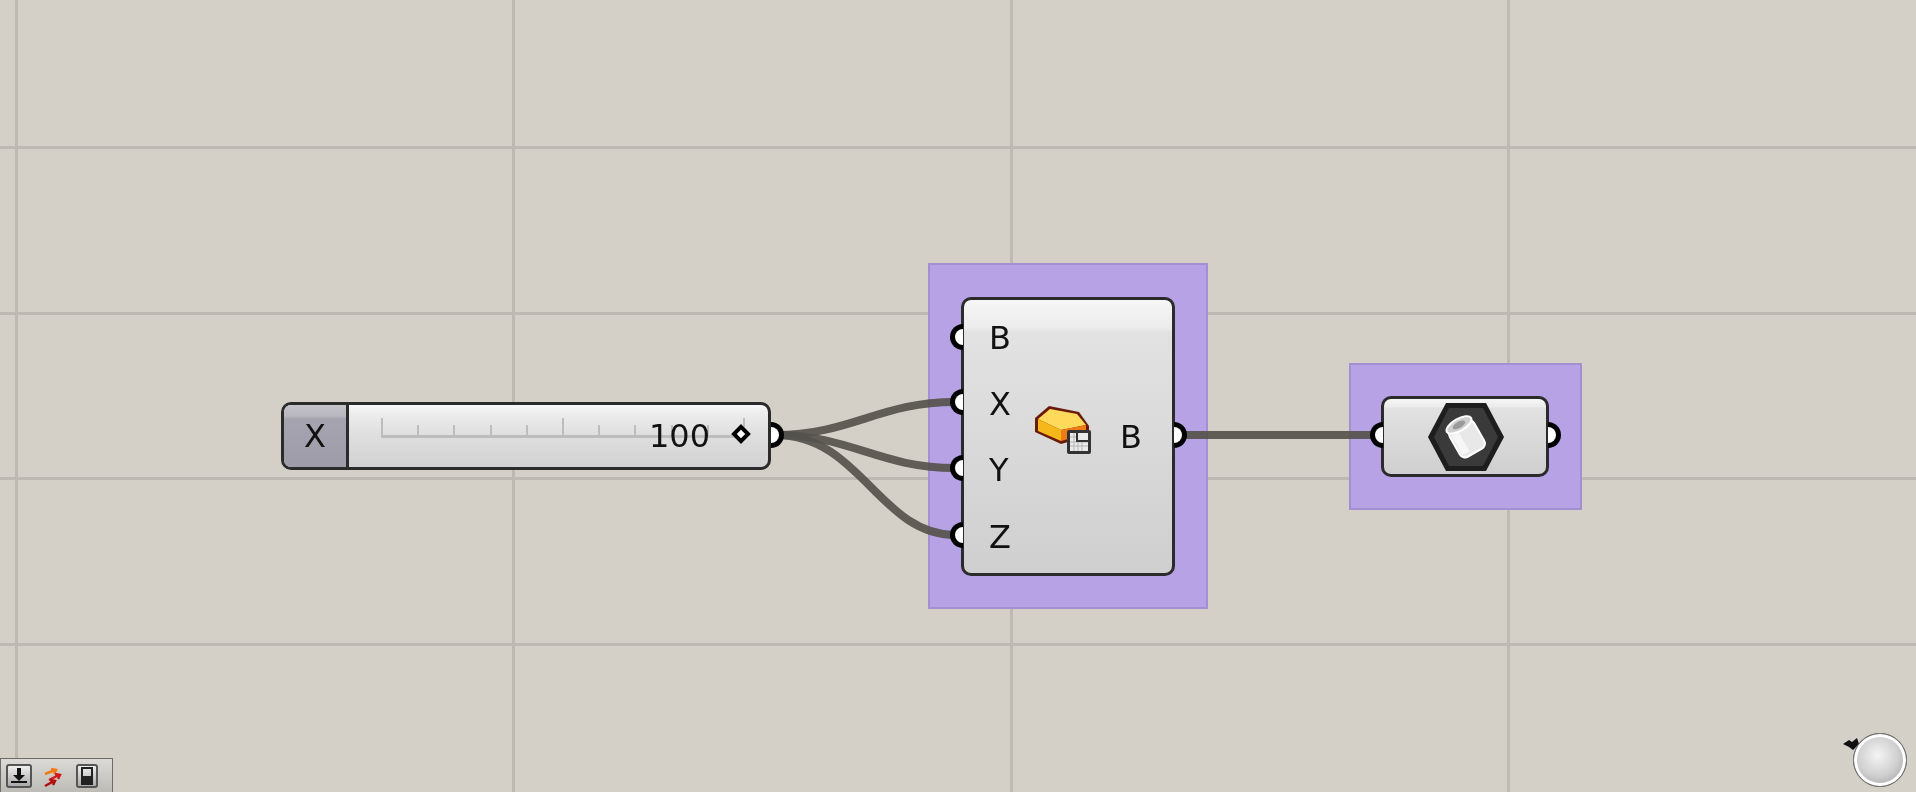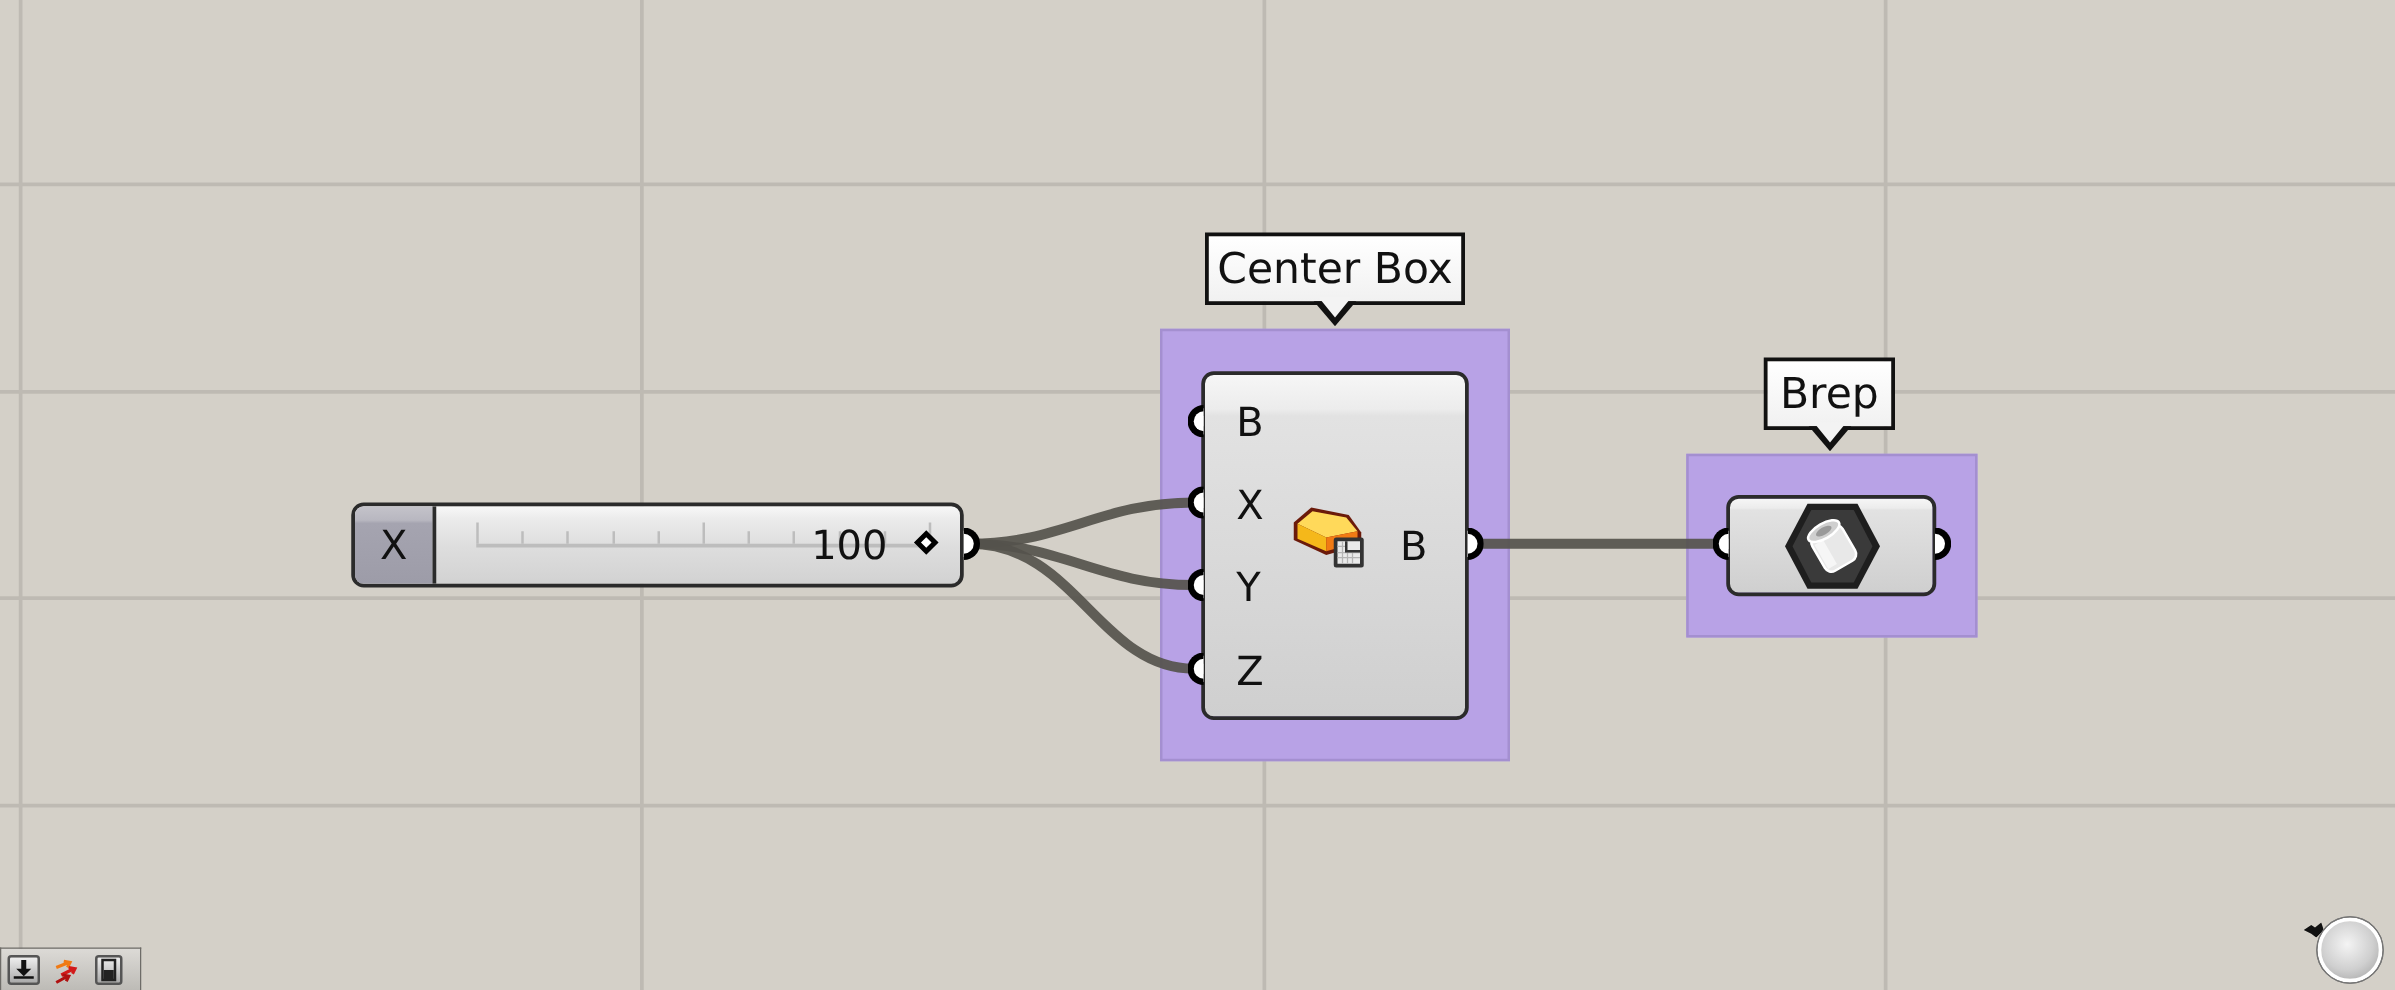--- a/index.html
+++ b/index.html
@@ -124,24 +124,20 @@
     <div class="tick" style="left:314px"></div>
     <div class="tick" style="left:350px"></div>
     <div class="tick" style="left:387px"></div>
     <div class="tick" style="left:423px"></div>
     <div class="tick major" style="left:459px"></div>
     <div class="value">100</div>
     <div class="grip"></div>
   </div>
   <div class="port port-out" style="left:771px; top:422px;"></div>
 
-  <div class="callout" style="left:964px; top:186px; width:208px; height:58px;">
-    <span>Center Box</span>
-    <div class="tail"></div>
-  </div>
 
   <div class="comp" style="left:961px; top:297px; width:214px; height:279px;">
     <span class="param-label" style="left:25px; top:22px;">B</span>
     <span class="param-label" style="left:25px; top:88px;">X</span>
     <span class="param-label" style="left:25px; top:154px;">Y</span>
     <span class="param-label" style="left:25px; top:221px;">Z</span>
     <span class="param-label" style="left:156px; top:121px;">B</span>
     <svg style="position:absolute; left:67px; top:100px;" width="64" height="60" viewBox="0 0 64 60">
       <polygon points="4,18 18,6 48,12 58,26 58,36 30,44 4,32" fill="#6b1a0a"></polygon>
       <polygon points="7,19 19,9 46,14 55,25 30,30" fill="#ffd95a"></polygon>
@@ -159,24 +155,20 @@
       </g>
       <polyline points="46,33 46,41 57,41" fill="none" stroke="#333" stroke-width="2"></polyline>
     </svg>
   </div>
   <div class="port port-in" style="left:950px; top:324px;"></div>
   <div class="port port-in" style="left:950px; top:389px;"></div>
   <div class="port port-in" style="left:950px; top:455px;"></div>
   <div class="port port-in" style="left:950px; top:522px;"></div>
   <div class="port port-out" style="left:1174px; top:422px;"></div>
 
-  <div class="callout" style="left:1411px; top:286px; width:105px; height:58px;">
-    <span>Brep</span>
-    <div class="tail"></div>
-  </div>
 
   <div class="comp" style="left:1381px; top:396px; width:168px; height:81px;">
     <svg style="position:absolute; left:42px; top:2px;" width="80" height="72" viewBox="0 0 80 72">
       <polygon points="20,2 60,2 78,36 60,70 20,70 2,36" fill="#1e1e1e"></polygon>
       <polygon points="23,7 57,7 72,36 57,65 23,65 8,36" fill="#3a3a3a"></polygon>
       <g transform="rotate(-30 40 36)">
         <rect x="26" y="22" width="28" height="32" rx="6" fill="#e8e8e8" stroke="#fff" stroke-width="2"></rect>
         <ellipse cx="40" cy="22" rx="14" ry="6" fill="#cfcfcf" stroke="#fff" stroke-width="2"></ellipse>
         <ellipse cx="40" cy="22" rx="7" ry="3" fill="#9a9a9a"></ellipse>
         <rect x="28" y="28" width="8" height="22" fill="#ffffff" opacity="0.6"></rect>

